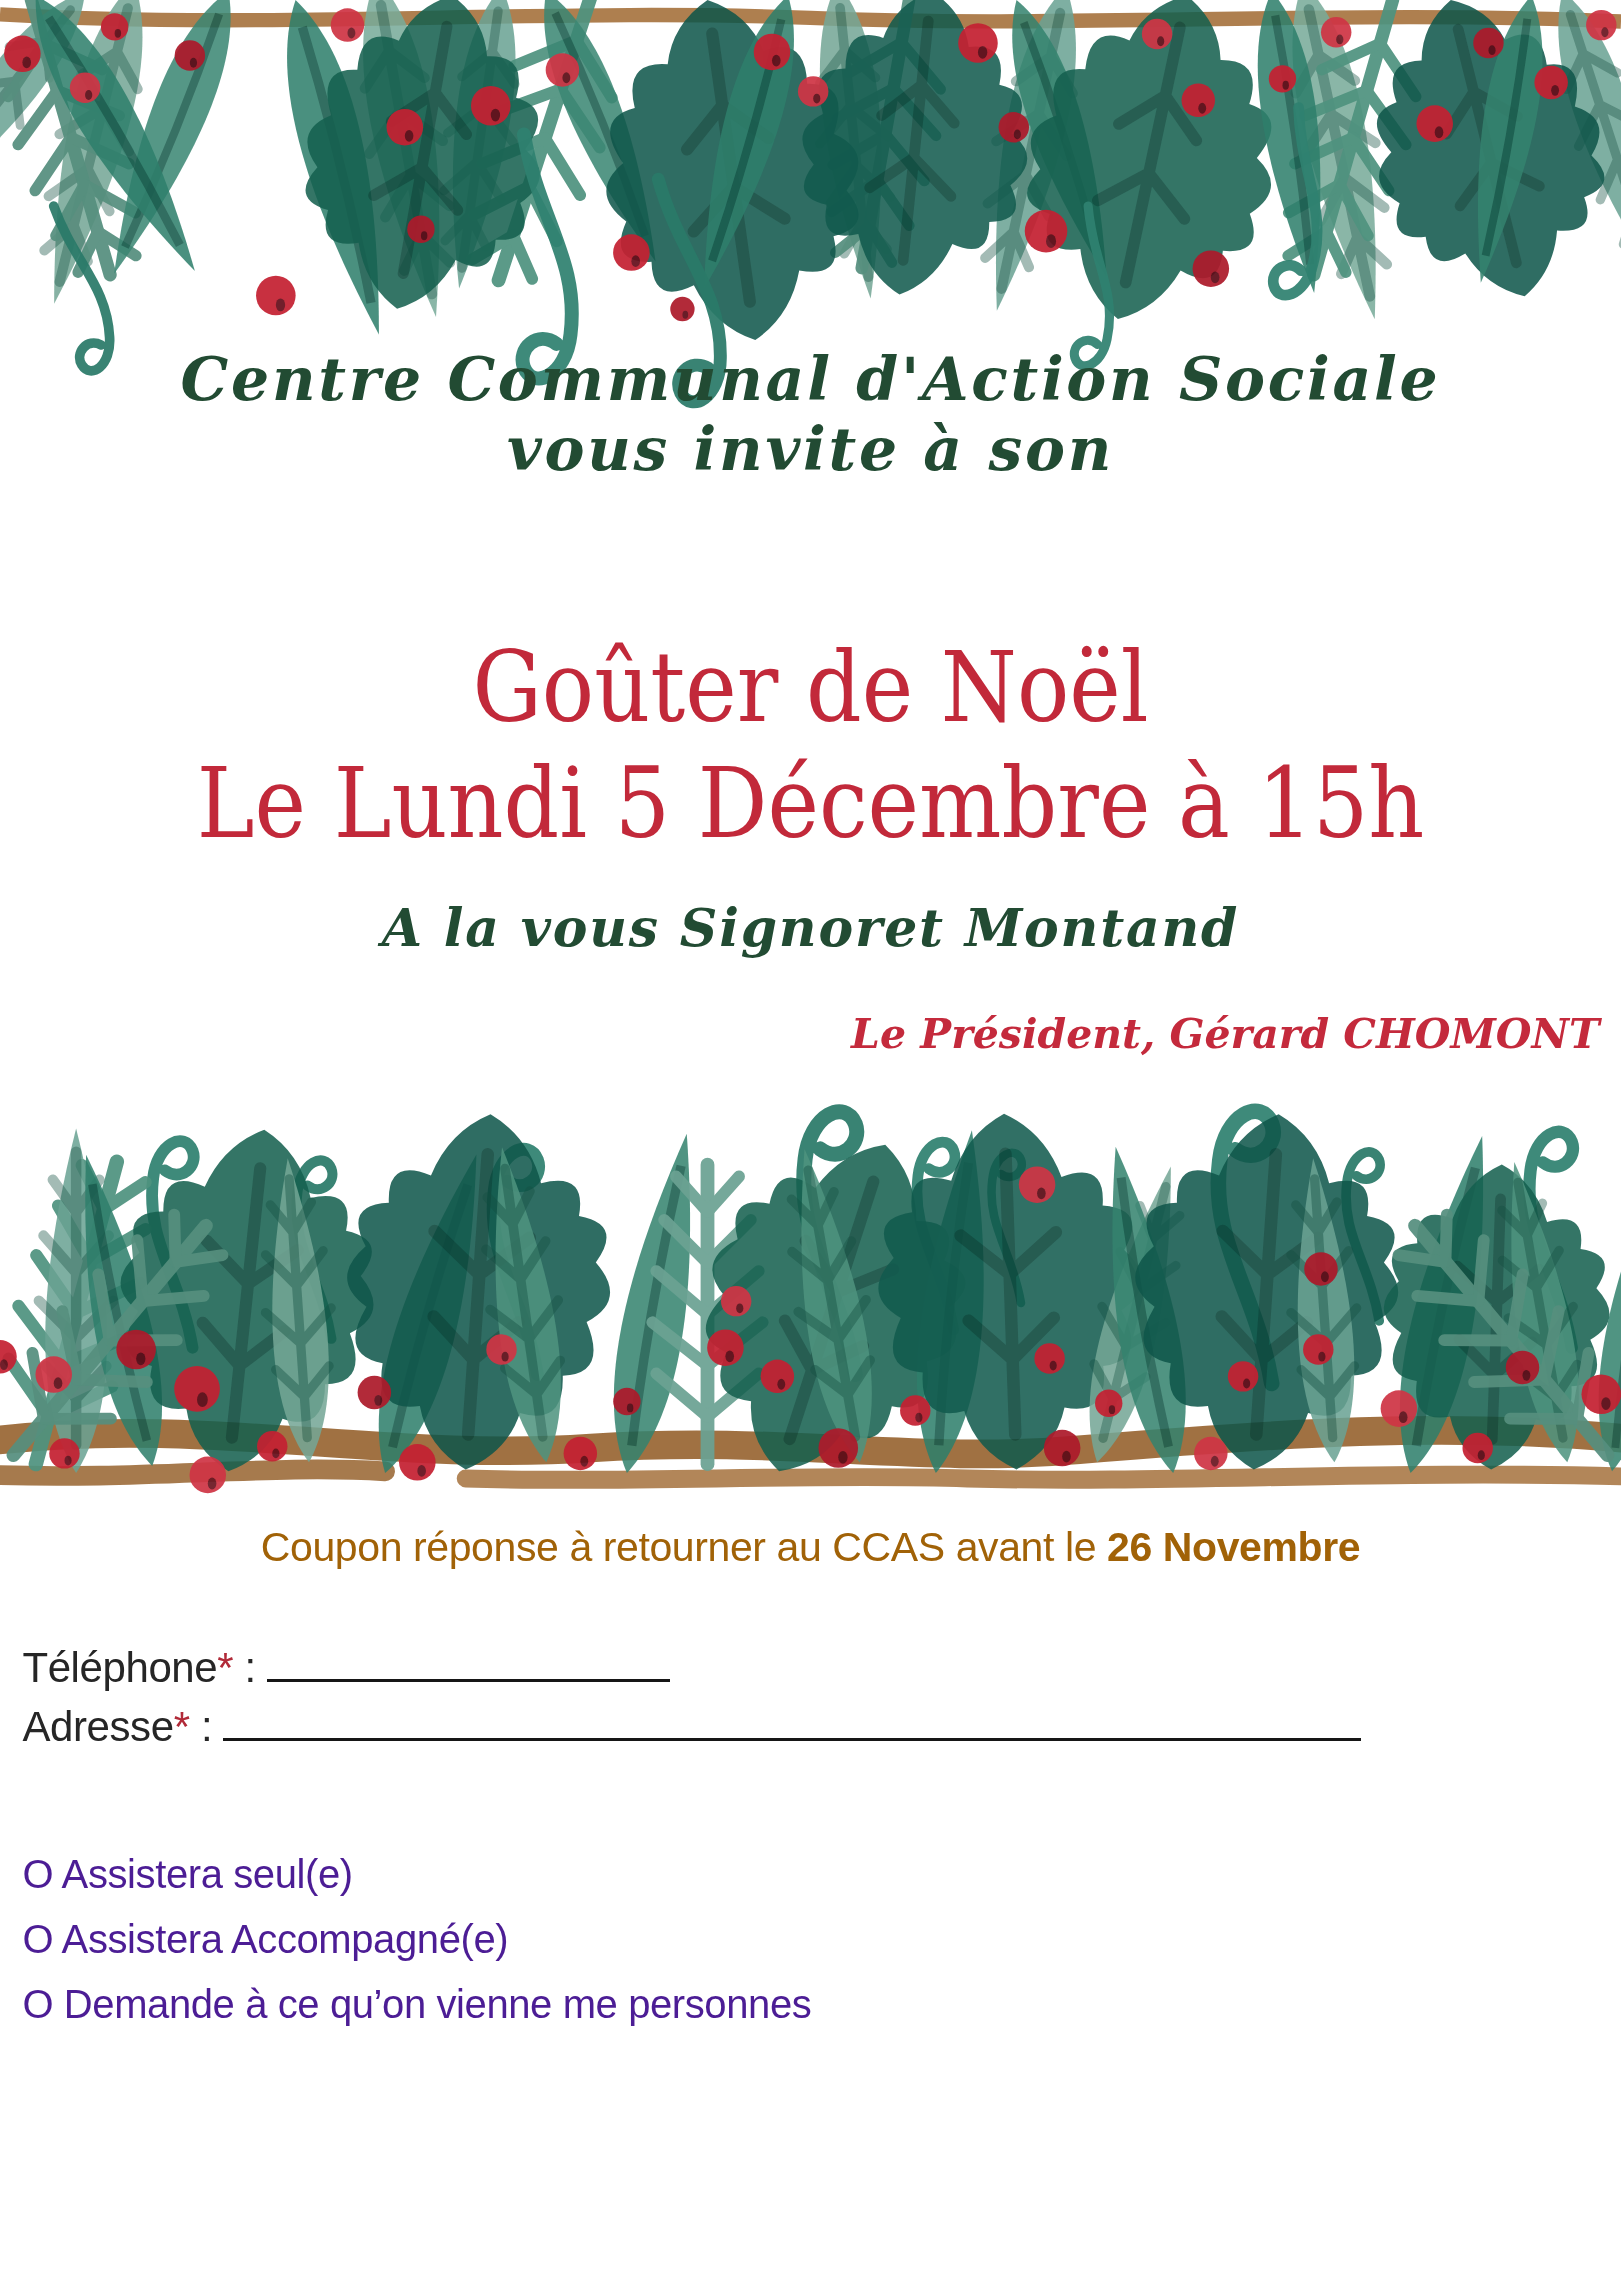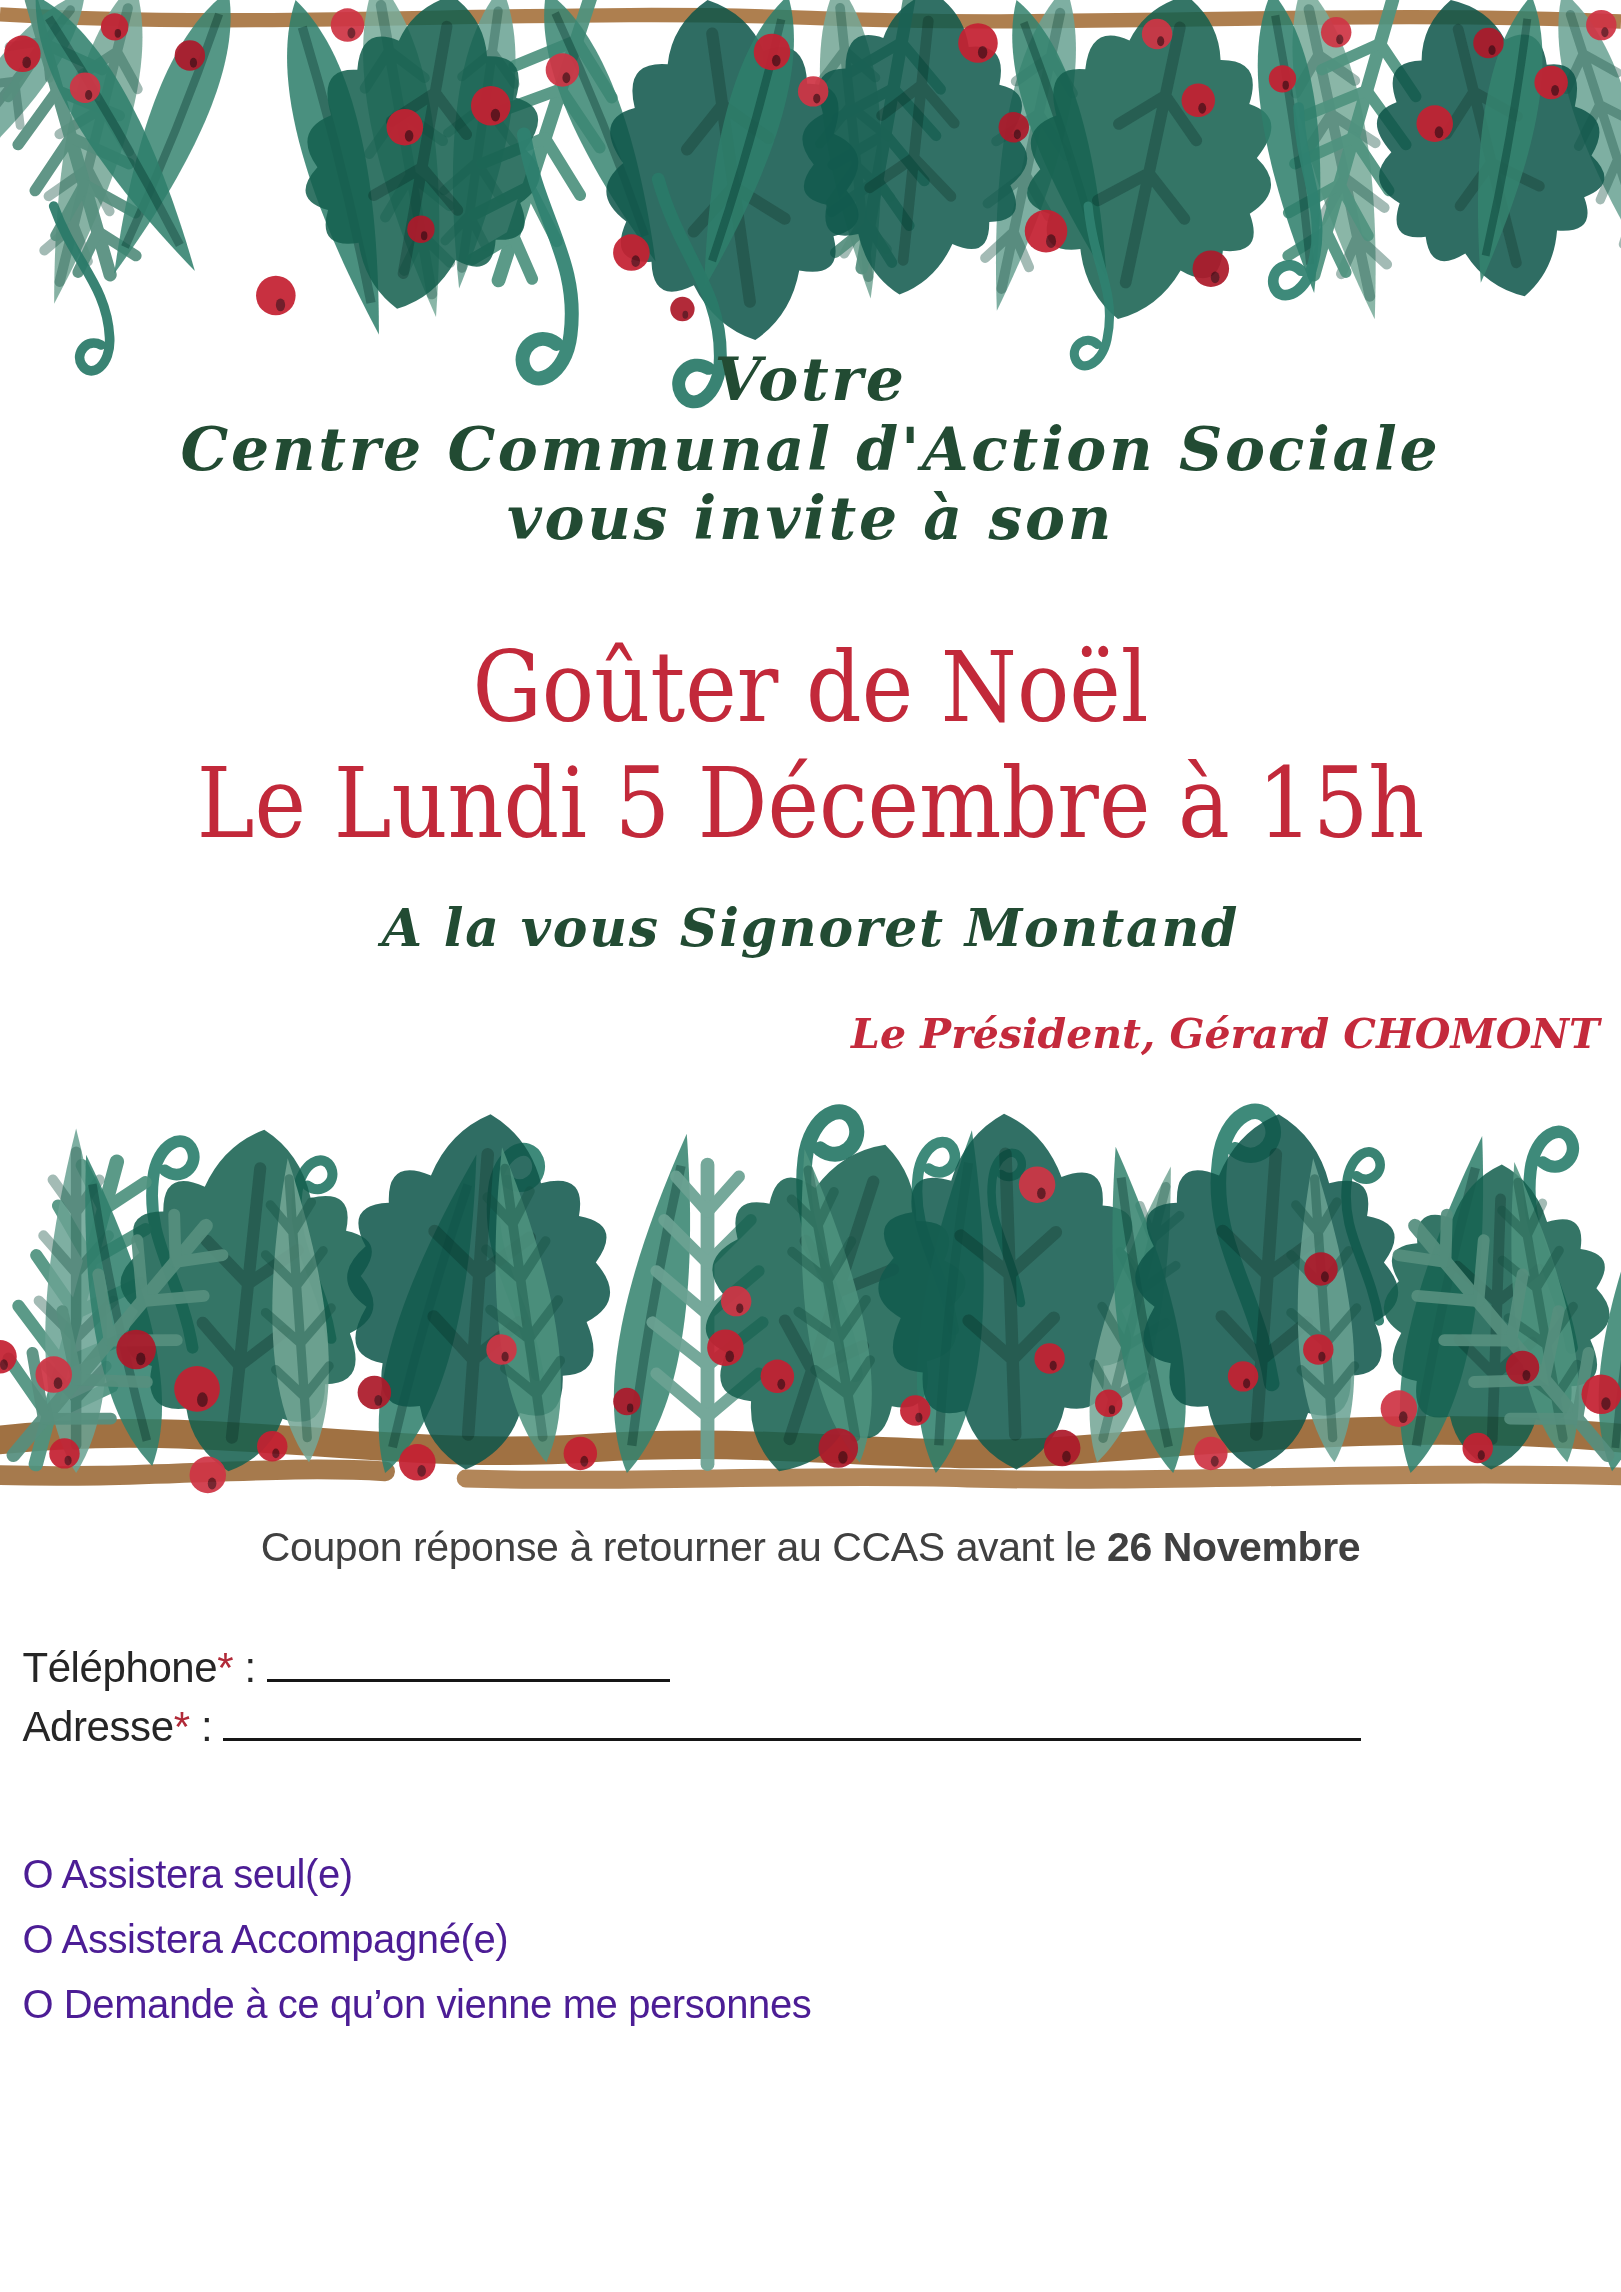--- a/index.html
+++ b/index.html
@@ -14,21 +14,21 @@
   .script{font-family:"DejaVu Serif",serif;font-style:italic;font-weight:bold;color:#224b33;}
   .header{position:absolute;top:345px;left:0;width:100%;text-align:center;
           font-size:60px;line-height:1.16;letter-spacing:2.7px;}
   .display-title{position:absolute;top:629px;left:0;width:100%;text-align:center;
           font-family:"DejaVu Serif",serif;font-weight:normal;color:#c2293a;
           font-size:87px;line-height:1.2;transform:scaleY(1.12);transform-origin:50% 0;}
   .venue{position:absolute;top:897px;left:0;width:100%;text-align:center;font-size:52px;letter-spacing:1.8px;}
   .signature{position:absolute;top:1010px;right:21.5px;font-size:41px;color:#c42a3c;}
   
   .coupon{position:absolute;top:1524px;left:0;width:100%;text-align:center;
-          font-size:41px;color:#404040;letter-spacing:-0.4px;}
+          font-size:41px;color:#a16207;letter-spacing:-0.4px;}
   .coupon b{font-weight:bold;}
   .form{position:absolute;left:22.4px;top:1644px;width:1339px;font-size:42px;color:#262626;letter-spacing:-0.4px;}
   .frow{display:flex;align-items:baseline;height:59px;}
   .flabel{white-space:pre;}
   .prenom-gap{margin-left:12.5px;}
   .fill-line{display:inline-block;height:9px;border-bottom:3.6px solid #161616;}
   .w-nom{width:515px;}
   .w-prenom{flex:1;}
   .w-tel{width:403px;}
   .w-adr{flex:1;}
@@ -137,21 +137,20 @@
       <use href="#berry" color="#c42132" transform="translate(1432 88) scale(0.9)"></use>
       <use href="#berry" color="#cf3545" transform="translate(1492 36)"></use>
       <use href="#berry" color="#c42132" transform="translate(1602 138) scale(1.2)"></use>
       <use href="#berry" color="#ad1a2b" transform="translate(1662 48)"></use>
       <use href="#berry" color="#c42132" transform="translate(1732 92) scale(1.1)"></use>
       <use href="#berry" color="#cf3545" transform="translate(1788 28)"></use>
     </g>
   </svg>
 
   <div class="header script">
-    <div>Votre</div>
     <div>Centre Communal d'Action Sociale</div>
     <div>vous invite à son</div>
   </div>
 
   <div class="display-title">
     <div>Goûter de Noël</div>
     <div>Le Lundi 5 Décembre à 15h</div>
   </div>
 
   <div class="venue script">A la vous Signoret Montand</div>

